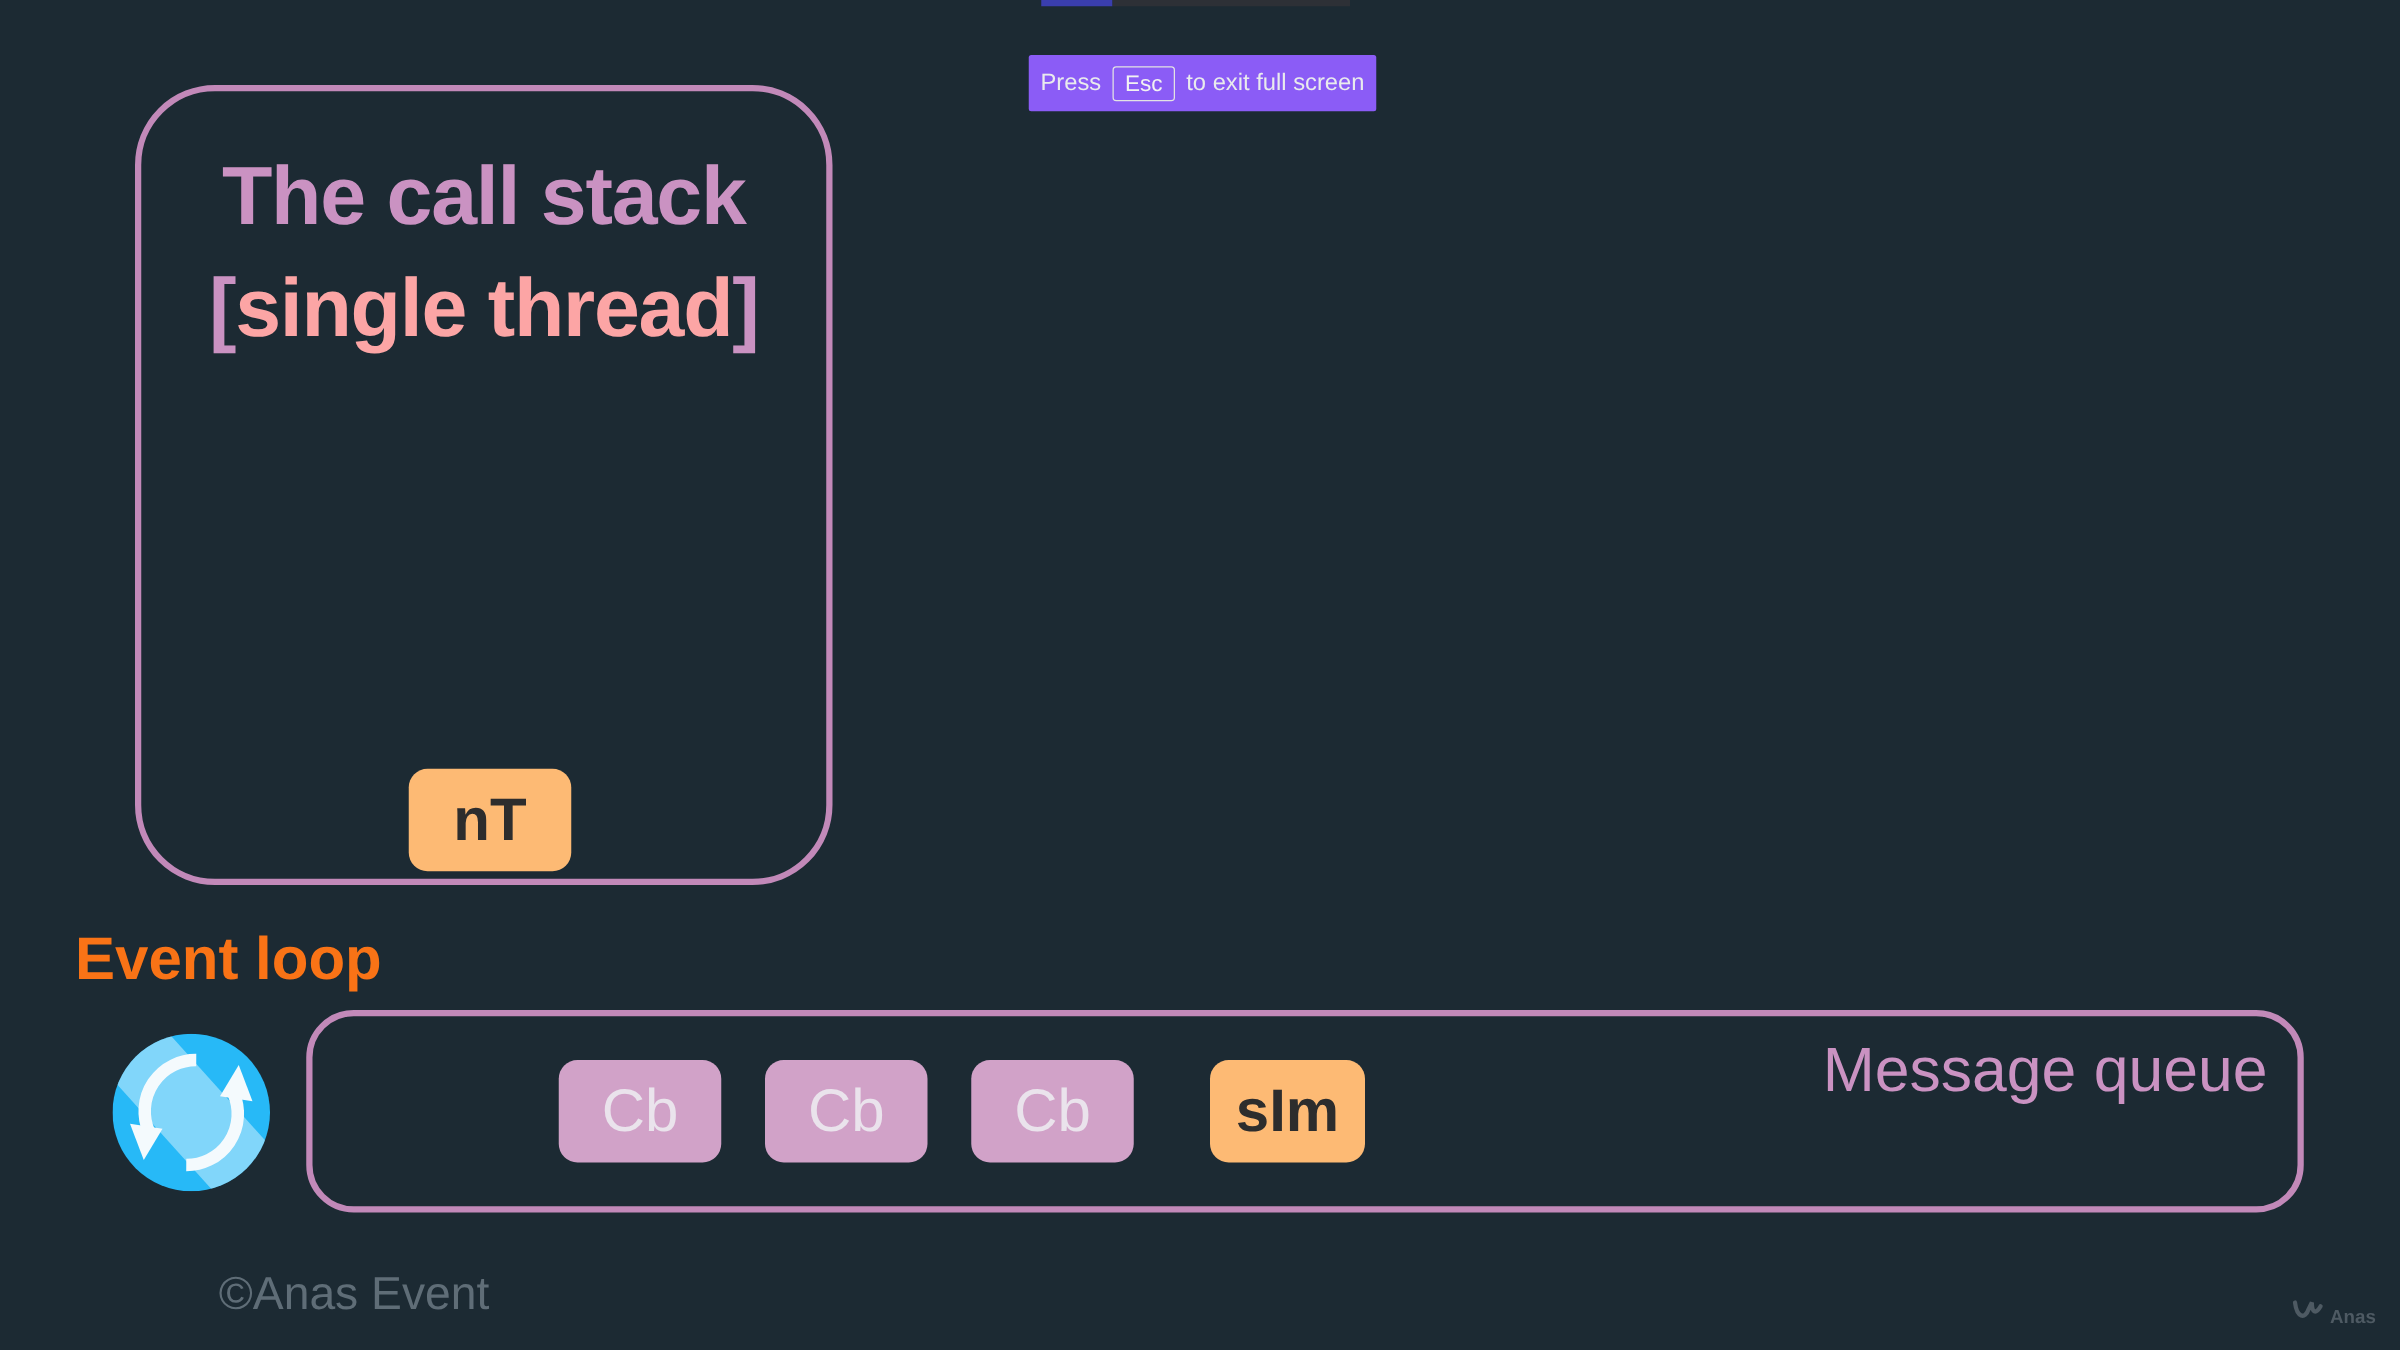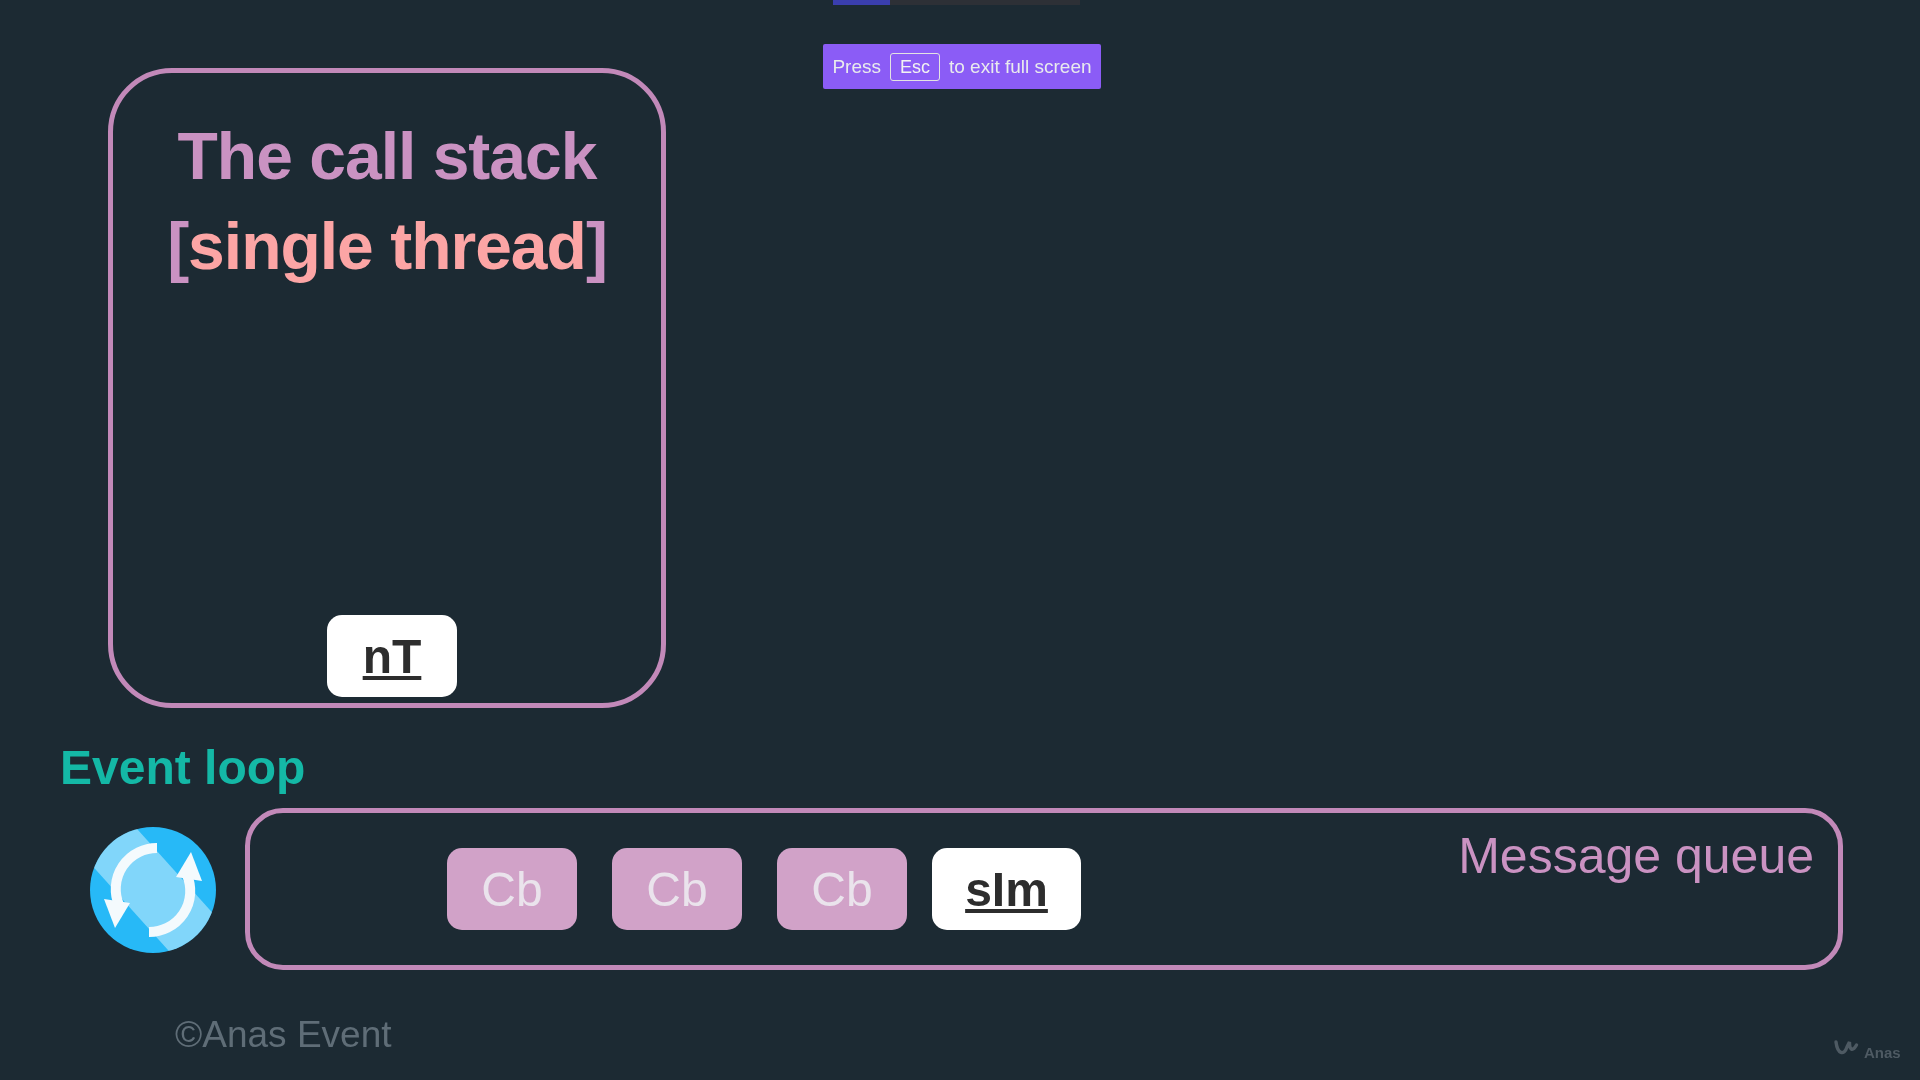--- a/index.html
+++ b/index.html
@@ -41,41 +41,41 @@
     font-weight: bold; font-size: 66px; line-height: 90px;
     letter-spacing: -1px; color: #ca92c2; white-space: nowrap;
   }
   .cs-sub-inner { color: #fca5a5; }
   .bracket { color: #ca92c2; }
 
   .token {
     display: flex; align-items: center; justify-content: center;
     border-radius: 15px; font-weight: 600;
   }
-  .token-yellow { background: #ffffff; color: #2d2d2d; text-decoration: underline; }
+  .token-yellow { background: #fdba74; color: #2d2d2d; }
   .token-pink   { background: #d1a2c8; color: #eae3ec; font-weight: 400; }
 
   .nt-box { left: 327px; top: 615px; width: 130px; height: 82px; font-size: 48px; }
 
   
-  .el-label { left: 60px; top: 740px; font-size: 48px; font-weight: bold; color: #14b8a6; }
+  .el-label { left: 60px; top: 740px; font-size: 48px; font-weight: bold; color: #f97316; }
   .el-icon  { left: 90px; top: 827px; width: 126px; height: 126px; }
 
   
   .queue-box {
     left: 245px; top: 808px; width: 1598px; height: 162px;
     border: 5px solid #c289b9; border-radius: 38px;
     box-sizing: border-box;
   }
   .mq-label { position: absolute; right: 24px; top: 14px; font-size: 50px; font-weight: normal; color: #ca92c2; }
   .q-item { position: absolute; top: 35px; width: 130px; height: 82px; font-size: 48px; }
   .q-item-0 { left: 197px; }
   .q-item-1 { left: 362px; }
   .q-item-2 { left: 527px; }
-  .q-item-3 { left: 682px; width: 149px; }
+  .q-item-3 { left: 718px; width: 124px; }
 
   
   .copyright { left: 175px; top: 1014px; font-size: 37px; color: #5f6d77; }
   .brand { left: 1833px; top: 1038px; display: flex; align-items: flex-end; gap: 5px; color: #4e5a63; }
   .brand-name { font-size: 15px; font-weight: bold; padding-bottom: 3px; }
 </style>
 </head>
 <body>
 
 <div id="stage">

